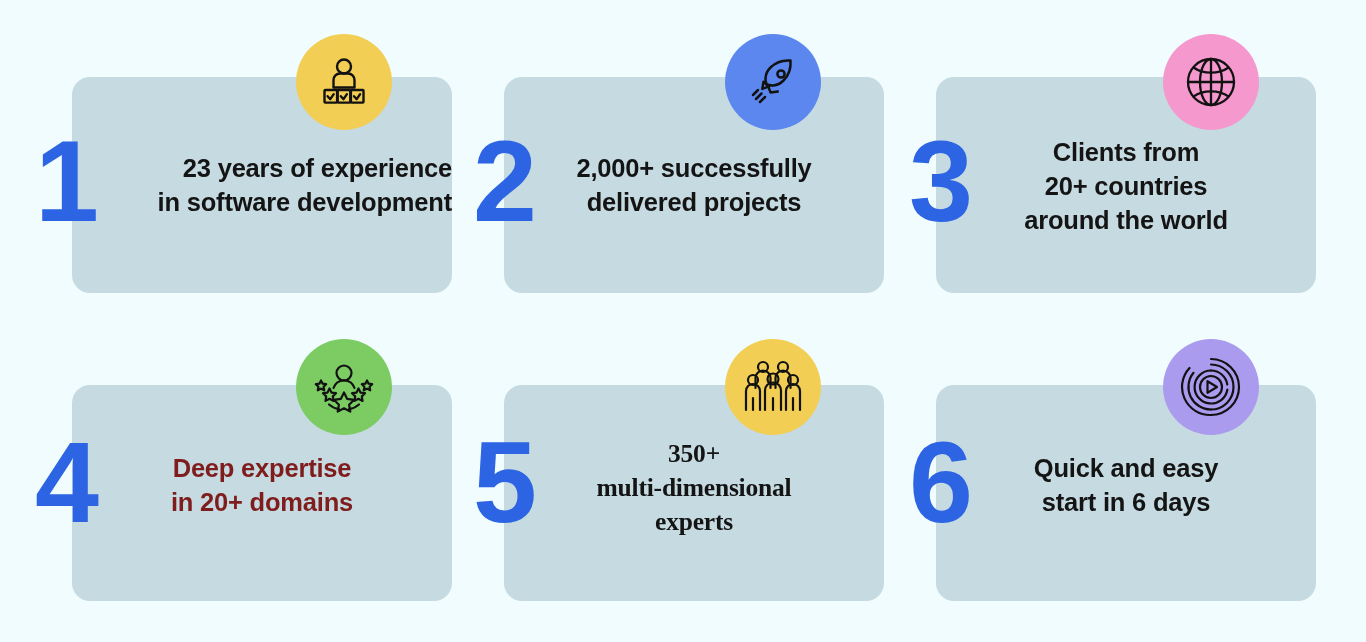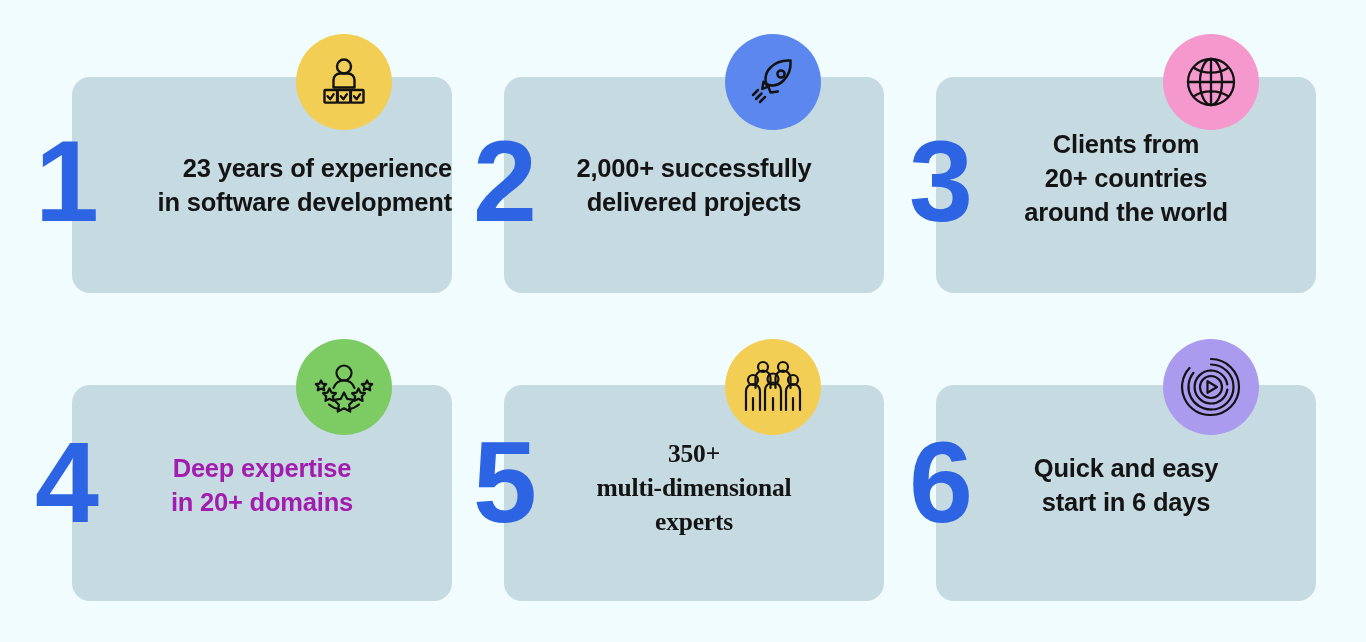--- a/index.html
+++ b/index.html
@@ -55,21 +55,21 @@
     font-family:"Liberation Sans", sans-serif;
     font-weight:700;
     font-size:25.5px;
     line-height:1.33;
     text-align:center;
     white-space:pre-line;
     letter-spacing:-0.2px;
   }
   .txt.r1 { top:152px; }
   .txt.r2 { top:452px; }
-  .txt.r1.three { top:128px; }
+  .txt.r1.three { top:136px; }
   .txt.r2.three { top:437px; }
 
   .txt.c1 { left:72px;  width:380px; }
   .txt.c2 { left:504px; width:380px; }
   .txt.c3 { left:936px; width:380px; }
 
   
   .badge {
     position:absolute;
     width:96px; height:96px;
@@ -141,21 +141,21 @@
         <line x1="31" y1="8" x2="31" y2="54"></line>
         <ellipse cx="31" cy="31" rx="11" ry="23"></ellipse>
         <path d="M13.5 16.5c4.6 3.3 10.7 5.2 17.5 5.2s12.9-1.9 17.5-5.2"></path>
         <path d="M13.5 45.5c4.6-3.3 10.7-5.2 17.5-5.2s12.9 1.9 17.5 5.2"></path>
       </svg>
     </span>
   </div>
 
   <div class="card r2 c1" style="background: rgb(198, 218, 225);"></div>
   <div class="num r2 c1" style="color: rgb(44, 100, 227);">4</div>
-  <div class="txt r2 c1" style="color: #a21caf;">Deep expertise
+  <div class="txt r2 c1" style="color: #7f1d1d;">Deep expertise
 in 20+ domains</div>
   <div class="badge r2 c1" style="background:#7CCB63;">
     <span>
       <svg width="60" height="58" viewBox="0 0 60 58" fill="none" stroke="#121212" stroke-width="2.2" stroke-linecap="round" stroke-linejoin="round">
         <circle cx="30" cy="15" r="7.5"></circle>
         <path d="M19.5 30a11 11 0 0 1 21 0"></path>
         <path d="M30 34.5l3.1 6.3 7 1-5 4.9 1.2 6.9-6.3-3.3-6.3 3.3 1.2-6.9-5-4.9 7-1z"></path>
         <path d="M15.5 30.5l2 4.1 4.5.6-3.2 3.2.8 4.5-4.1-2.1-4 2.1.7-4.5-3.2-3.2 4.5-.6z"></path>
         <path d="M44.5 30.5l2 4.1 4.5.6-3.2 3.2.8 4.5-4.1-2.1-4 2.1.7-4.5-3.2-3.2 4.5-.6z"></path>
         <path d="M7 22.5l1.6 3.2 3.6.5-2.6 2.5.6 3.6-3.2-1.7-3.2 1.7.6-3.6L1.8 26.2l3.6-.5z"></path>

